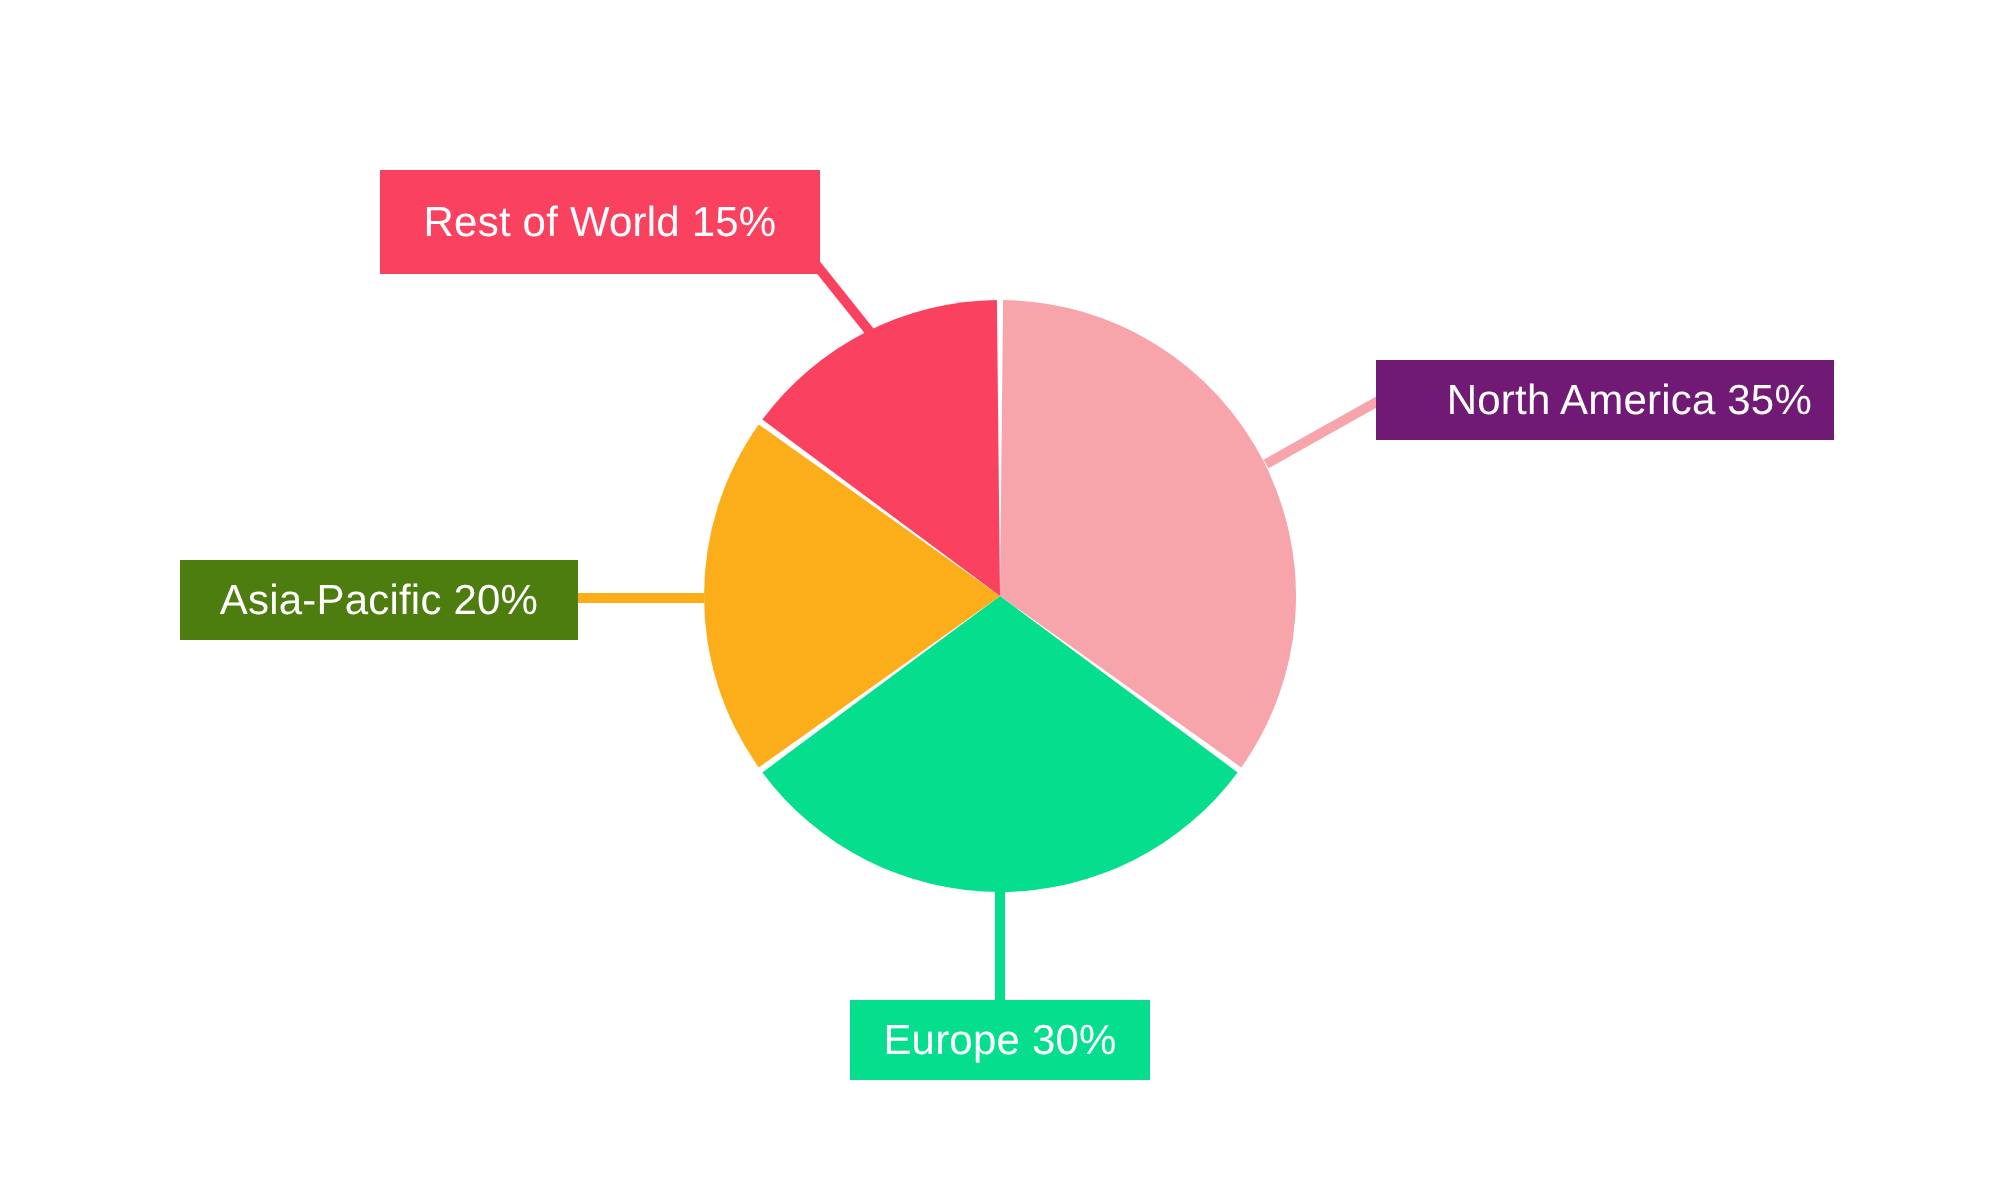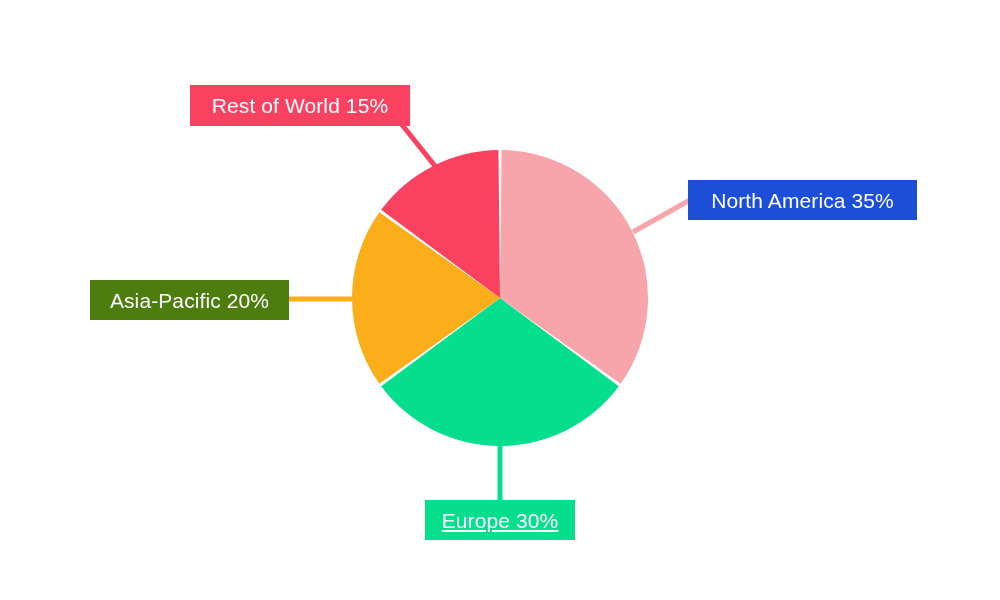--- a/index.html
+++ b/index.html
@@ -52,26 +52,26 @@
         <line x1="435" y1="166" x2="399" y2="121" stroke="#fb4160" stroke-width="5"></line>
       </g>
     <g id="pie-slices">
         <path d="M 500 298 L 501.55 150.01 A 148 148 0 0 1 620.64 383.73 Z" fill="#f7a4aa"></path>
         <path d="M 500 298 L 618.82 386.24 A 148 148 0 0 1 381.18 386.24 Z" fill="#05de8c"></path>
         <path d="M 500 298 L 379.36 383.73 A 148 148 0 0 1 379.36 212.27 Z" fill="#fcae1a"></path>
         <path d="M 500 298 L 381.18 209.76 A 148 148 0 0 1 498.45 150.01 Z" fill="#fb4160"></path>
       </g>
   </svg>
 
-  <div class="callout-label" style="left: 688px; top: 180px; width: 229px; height: 40px; background: #1d4ed8; color: rgb(255, 255, 255);">
+  <div class="callout-label" style="left: 688px; top: 180px; width: 229px; height: 40px; background: #701a75; color: rgb(255, 255, 255); justify-content: flex-end;">
     <span>North America 35%</span>
   </div>
-  <div class="callout-label" style="left: 425px; top: 500px; width: 150px; height: 40px; background: rgb(5, 222, 140); color: rgb(255, 255, 255); text-decoration: underline;">
+  <div class="callout-label" style="left: 425px; top: 500px; width: 150px; height: 40px; background: rgb(5, 222, 140); color: rgb(255, 255, 255);">
     <span>Europe 30%</span>
   </div>
   <div class="callout-label" style="left: 90px; top: 280px; width: 199px; height: 40px; background: #4d7c0f; color: rgb(255, 255, 255);">
     <span>Asia-Pacific 20%</span>
   </div>
-  <div class="callout-label" style="left: 190px; top: 85px; width: 220px; height: 41px; background: rgb(251, 65, 96); color: rgb(255, 255, 255);">
+  <div class="callout-label" style="left: 190px; top: 85px; width: 220px; height: 52px; background: rgb(251, 65, 96); color: rgb(255, 255, 255);">
     <span>Rest of World 15%</span>
   </div>
 
 </div>
 
 </body></html>

